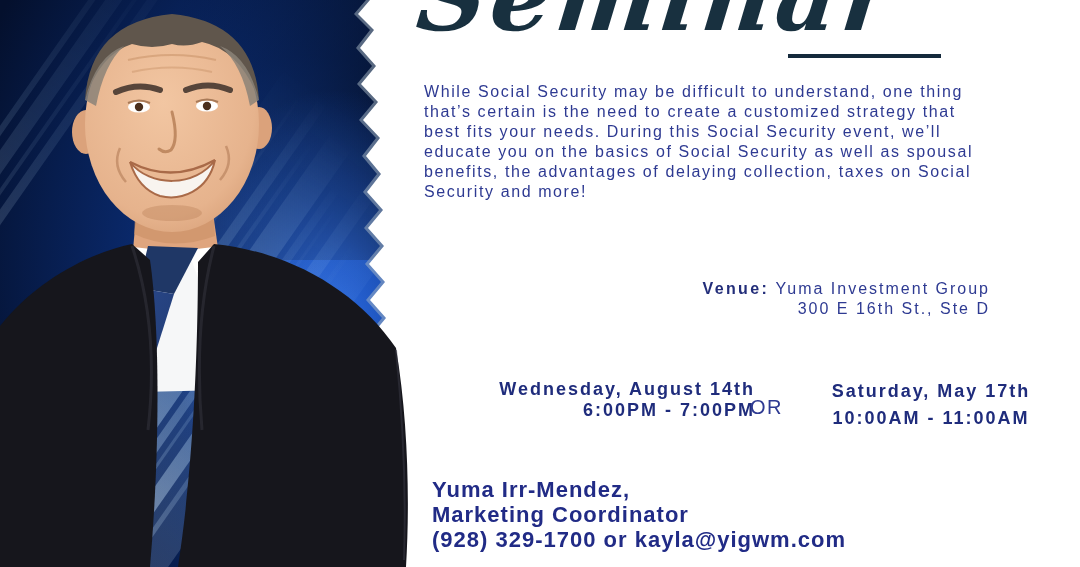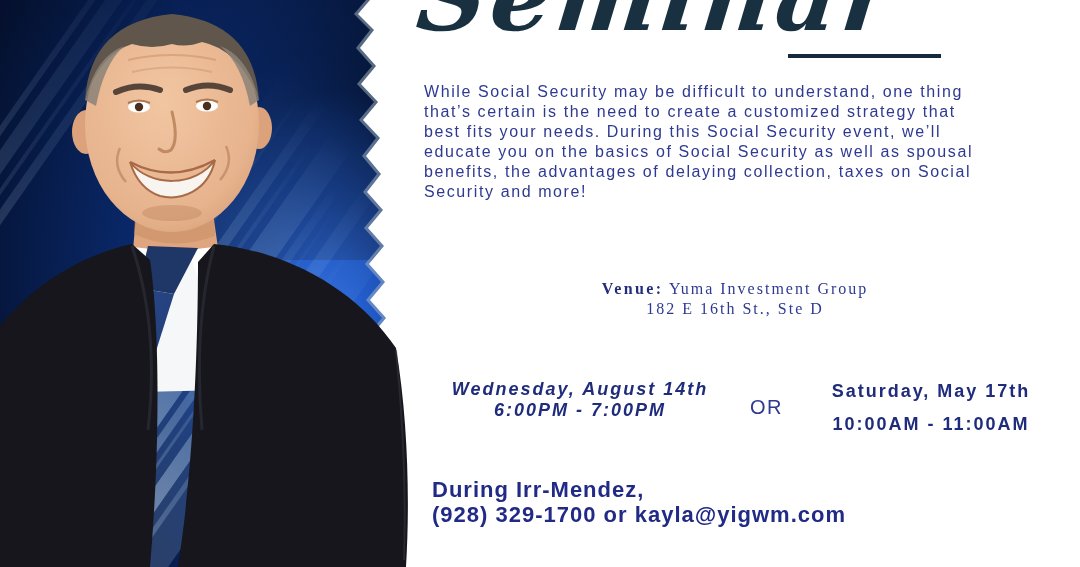--- a/index.html
+++ b/index.html
@@ -33,31 +33,30 @@
   }
   
   .intro{
     position:absolute;left:424px;top:82px;width:560px;
     font-size:16px;line-height:20px;letter-spacing:1.6px;
     color:#2e3a92;
   }
   
   .venue{
     position:absolute;left:480px;top:279px;width:510px;
-    text-align:center;
+    text-align:right;
     font-size:16px;line-height:20px;letter-spacing:2px;
     color:#2e3a92;
-    font-family:Liberation Serif, serif;
   }
   .venue .venue-label{font-weight:bold;color:#232e7a;letter-spacing:2.4px;}
   
   .session{position:absolute;color:#1f2c7c;font-weight:bold;font-size:18px;letter-spacing:2px;line-height:21px;}
-  .session-1{left:430px;top:379px;width:300px;text-align:center;font-style:italic;}
+  .session-1{left:455px;top:379px;width:300px;text-align:right;}
   .session-2{left:800px;top:381px;width:262px;text-align:center;}
-  .session-2 .session-time{margin-top:12px;text-align:center;}
+  .session-2 .session-time{margin-top:6px;text-align:center;}
   .session-or{
     position:absolute;left:750px;top:396px;
     color:#2e3a92;font-size:20px;letter-spacing:1.5px;font-weight:normal;
   }
   
   .rsvp{
     position:absolute;left:432px;top:477px;width:640px;
     color:#212b86;font-weight:bold;font-size:22px;
     letter-spacing:1px;line-height:25.2px;
   }
@@ -186,31 +185,32 @@
 
   <div class="title-clip">
     <div class="title-script">Seminar</div>
   </div>
   <div class="title-underline"></div>
 
   <div class="intro">While Social Security may be difficult to understand, one thing that’s certain is the need to create a customized strategy that best fits your needs. During this Social Security event, we’ll educate you on the basics of Social Security as well as spousal benefits, the advantages of delaying collection, taxes on Social Security and more!</div>
 
   <div class="venue">
     <div><span class="venue-label">Venue:</span><span> Yuma Investment Group</span></div>
-    <div>182 E 16th St., Ste D</div>
+    <div>300 E 16th St., Ste D</div>
   </div>
 
   <div class="session session-1">
     <div class="session-date">Wednesday, August 14th</div>
     <div class="session-time">6:00PM - 7:00PM</div>
   </div>
   <div class="session-or">OR</div>
   <div class="session session-2">
     <div class="session-date">Saturday, May 17th</div>
     <div class="session-time">10:00AM - 11:00AM</div>
   </div>
 
   <div class="rsvp">
-    <div>During Irr-Mendez,</div>
+    <div>Yuma Irr-Mendez,</div>
+    <div>Marketing Coordinator</div>
     <div>(928) 329-1700 or kayla@yigwm.com</div>
   </div>
 
 </div>
 
 </body></html>

